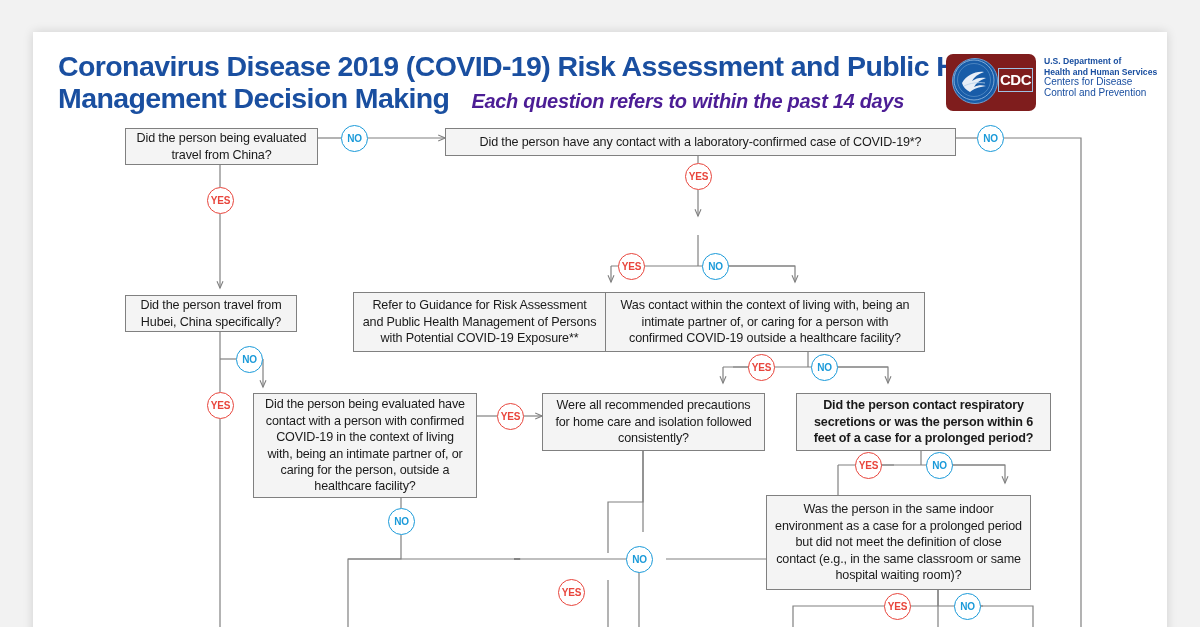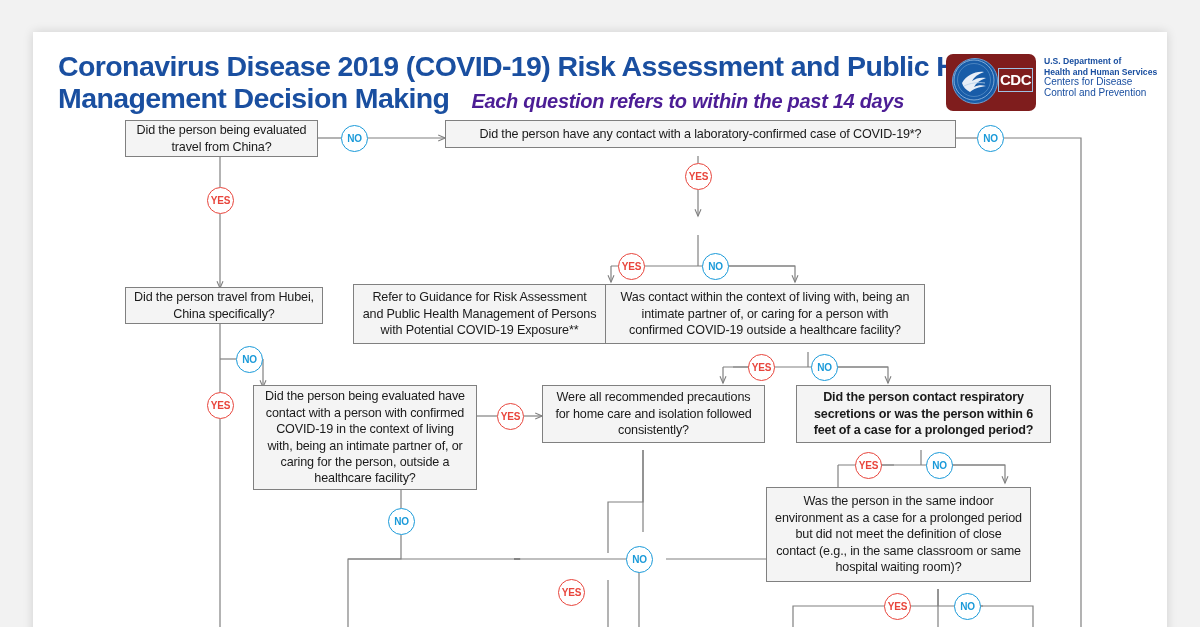--- a/index.html
+++ b/index.html
@@ -130,20 +130,21 @@
     border: 1px solid #808080;
     color: #1a1a1a;
     font-size: 12.6px;
     line-height: 16.4px;
     text-align: center;
     letter-spacing: -0.15px;
     display: flex;
     align-items: center;
     justify-content: center;
     padding: 3px 8px;
+    margin-top: 8px;
   }
   .node > span { display: block; width: 100%; }
 
   
   .tag {
     position: absolute;
     box-sizing: border-box;
     width: 27px; height: 27px;
     border-radius: 50%;
     background: #ffffff;
@@ -268,21 +269,21 @@
 
     <div class="node" style="left:92px;  top:88px;  width:193px; height:37px;">
       <span>Did the person being evaluated travel from China?</span>
       </div>
 
     <div class="node" style="left:412px; top:88px;  width:511px; height:28px;">
       <span>Did the person have any contact with a laboratory-confirmed case of COVID-19*?</span>
       </div>
 
 
-    <div class="node" style="left:92px;  top:255px; width:198px; height:37px;">
+    <div class="node" style="left:92px;  top:255px; width:172px; height:37px;">
       <span>Did the person travel from Hubei, China specifically?</span>
       </div>
 
     <div class="node" style="left:320px; top:252px; width:253px; height:60px;">
       <span>Refer to Guidance for Risk Assessment and Public Health Management of Persons with Potential COVID-19 Exposure**</span>
       </div>
 
     <div class="node" style="left:572px; top:252px; width:320px; height:60px;">
       <span>Was contact within the context of living with, being an intimate partner of, or caring for a person with confirmed COVID-19 outside a healthcare facility?</span>
       </div>

